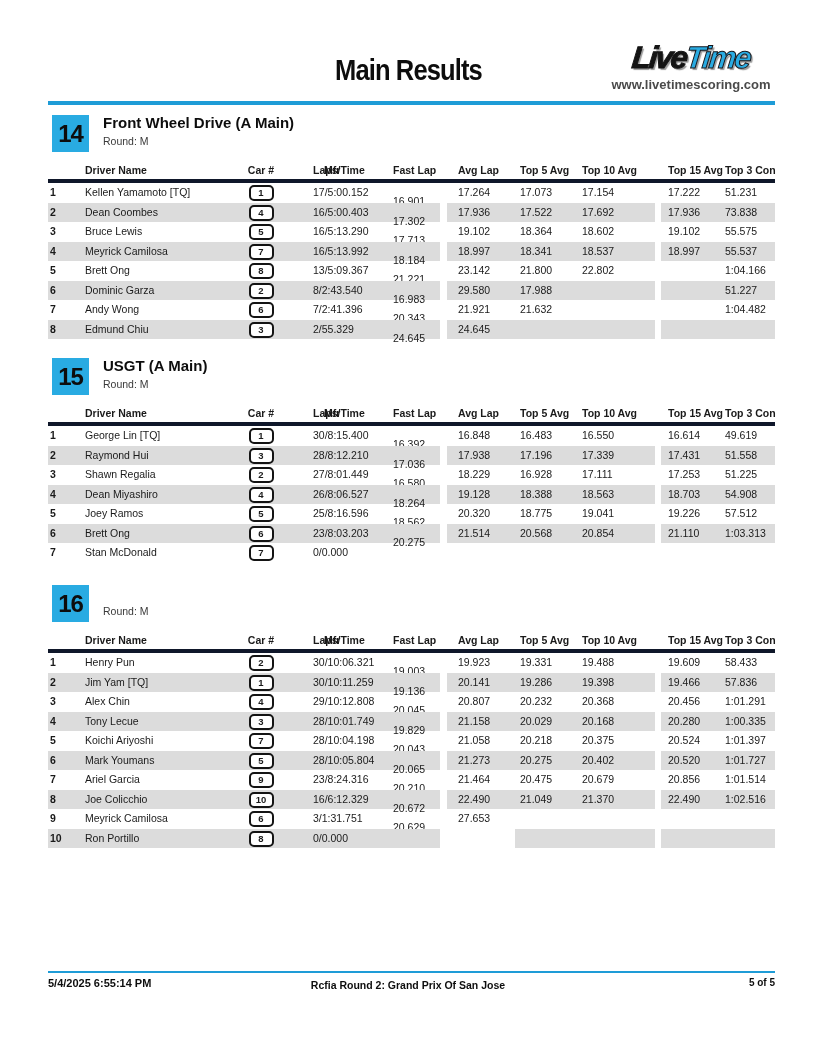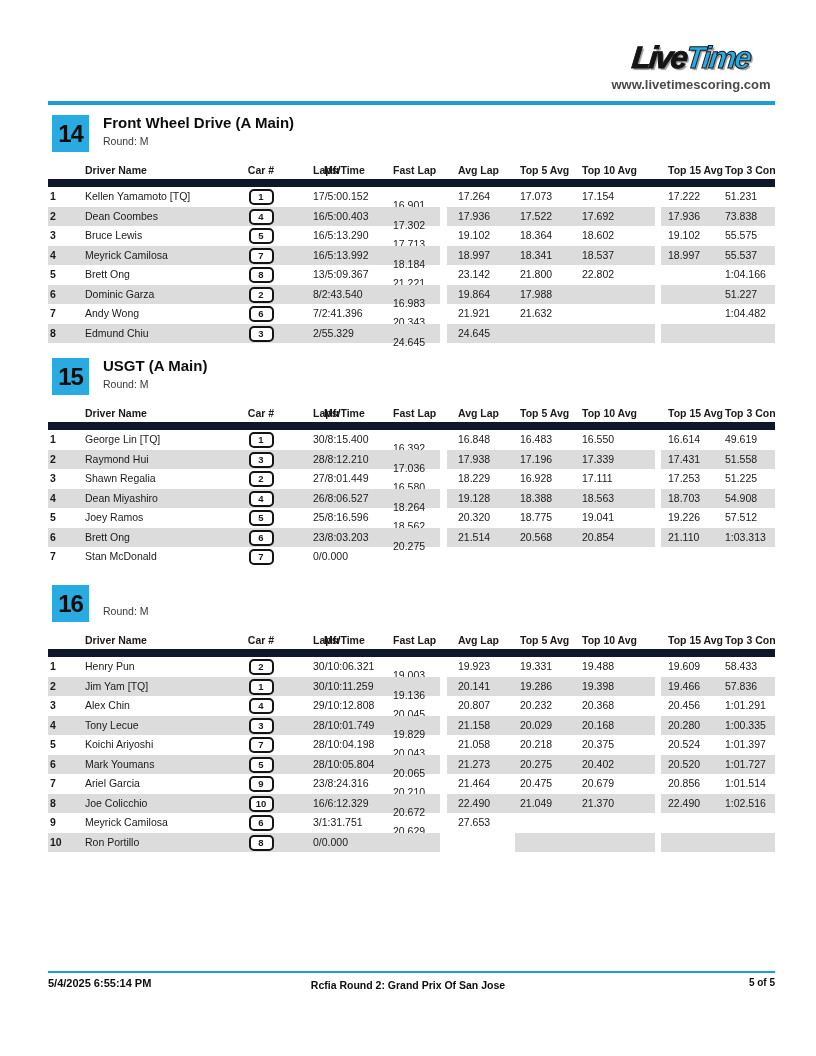--- a/index.html
+++ b/index.html
@@ -25,21 +25,21 @@
   #races .race:nth-of-type(2){top:356px;}
   #races .race:nth-of-type(3){top:583px;}
   .race-head{position:relative;height:46px;}
   .race-num{position:absolute;left:4px;top:2px;width:37px;height:37px;background:#29ABE2;
             border-radius:0;color:#0d0d0d;font-weight:bold;font-size:24px;text-align:center;
             line-height:37px;letter-spacing:-1px;}
   .race-title{position:absolute;left:55px;top:1px;font-size:15px;font-weight:bold;color:#0d0d0d;}
   .race-round{position:absolute;left:55px;top:22px;font-size:10.5px;color:#3a3a3a;}
 
   
-  .thead{position:relative;height:20px;border-bottom:8px solid #0f172a;
+  .thead{position:relative;height:20px;border-bottom:4px solid #0f172a;
          font-weight:bold;font-size:10.5px;}
   .thead .c{position:absolute;bottom:3px;white-space:nowrap;}
   .row{position:relative;height:19.5px;font-size:10.5px;}
   .row .c{position:absolute;top:0;line-height:19.5px;white-space:nowrap;}
   .row.striped{background:linear-gradient(90deg,
       #dcdcdc 0px,#dcdcdc 392px,#ffffff 392px,#ffffff 399px,
       #dcdcdc 399px,#dcdcdc 607px,#ffffff 607px,#ffffff 613px,
       #dcdcdc 613px,#dcdcdc 727px);}
   .row.striped.gap-avg{background:linear-gradient(90deg,
       #dcdcdc 0px,#dcdcdc 392px,#ffffff 392px,#ffffff 467px,
@@ -68,20 +68,21 @@
   .footer-center{position:absolute;left:0;top:979px;width:100%;text-align:center;
                  font-size:10.5px;font-weight:bold;color:#0d0d0d;}
   .footer-dates{position:absolute;left:0;top:995px;width:100%;text-align:center;
                 font-size:8.5px;font-weight:bold;color:#0d0d0d;}
   .footer-right{position:absolute;right:41px;top:977px;font-size:10px;font-weight:bold;color:#0d0d0d;}
 </style>
 </head>
 <body>
 
 <div class="page">
+  <h1 class="page-title"><span>Main Results</span></h1>
 
   <div class="logo">
     <div class="logo-text"><span class="live">Live</span><span class="time">Time</span></div>
     <div class="logo-url">www.livetimescoring.com</div>
   </div>
 
   <div class="top-rule"></div>
 
   <main id="races">
   <section class="race">
@@ -162,21 +163,21 @@
             <span class="c col-top10">22.802</span>
             <span class="c col-top15"></span>
             <span class="c col-top3">1:04.166</span>
           </div>
           <div class="row striped">
             <span class="c col-pos">6</span>
             <span class="c col-driver">Dominic Garza</span>
             <span class="c col-car"><span class="car-badge">2</span></span>
             <span class="c col-laps">8/2:43.540</span>
             <span class="c col-fast">16.983</span>
-            <span class="c col-avg">19.864</span>
+            <span class="c col-avg">29.580</span>
             <span class="c col-top5">17.988</span>
             <span class="c col-top10"></span>
             <span class="c col-top15"></span>
             <span class="c col-top3">51.227</span>
           </div>
           <div class="row">
             <span class="c col-pos">7</span>
             <span class="c col-driver">Andy Wong</span>
             <span class="c col-car"><span class="car-badge">6</span></span>
             <span class="c col-laps">7/2:41.396</span>

